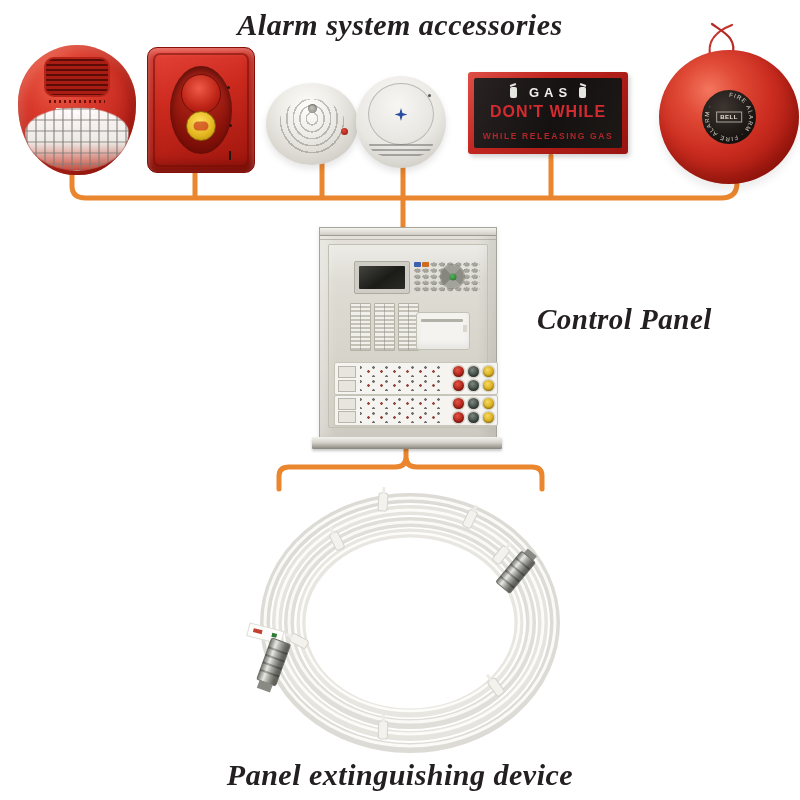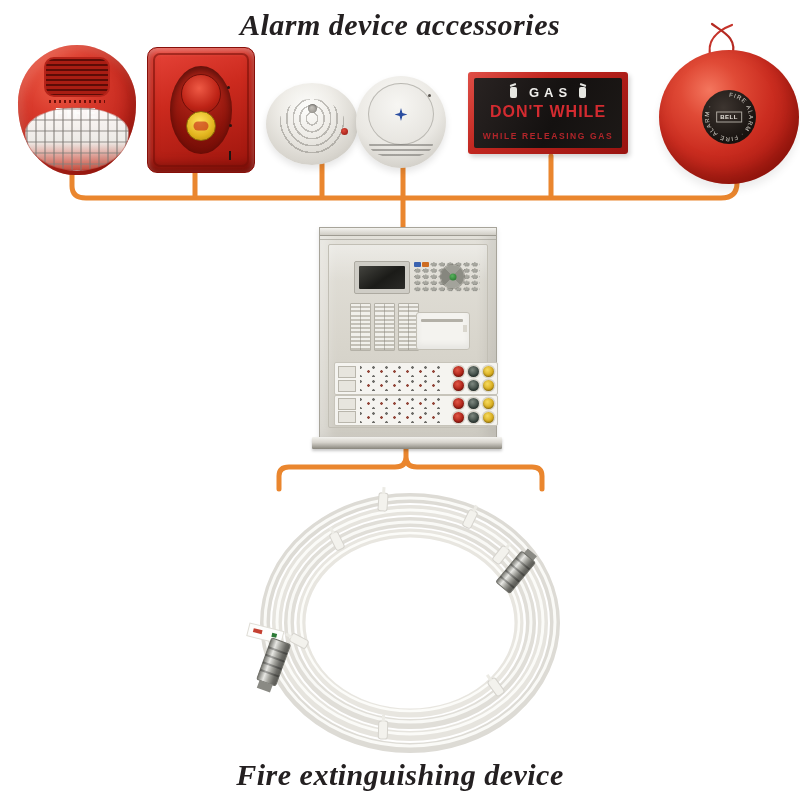--- a/index.html
+++ b/index.html
@@ -161,22 +161,23 @@
   .zbtn-yellow{background:radial-gradient(circle at 40% 35%,#f6da5e,#d8ac1c 60%,#a07c0c);}
   .panel-rail{position:absolute;left:312px;top:437px;width:190px;height:12px;border-radius:1px;
     background:linear-gradient(180deg,#f3f2ee 0%,#d6d3cc 45%,#a5a29a 80%,#87847b 100%);
     box-shadow:0 2px 3px rgba(0,0,0,.22);}
 </style>
 </head>
 <body>
 
 <div class="canvas">
 
-  <div class="hd title">Alarm device accessories</div>
-  <div class="hd bottom-label">Fire extinguishing device</div>
+  <div class="hd title">Alarm system accessories</div>
+  <div class="hd cp-label">Control Panel</div>
+  <div class="hd bottom-label">Panel extinguishing device</div>
 
   <svg class="layer" width="800" height="800" viewBox="0 0 800 800">
     <g fill="none" stroke-width="5" stroke-linecap="round" stroke-linejoin="round">
       <path d="M72,171 V186 Q72,198 86,198 H721 Q737,198 737,183 V175" stroke="#ea862e"></path>
       <path d="M195,167 V196 M322,164 V196 M403,164 V229 M551,156 V196" stroke="#ea862e"></path>
       <path d="M406,448 V457 Q406,467 395,467 H289 Q279,467 279,476 V489 M406,457 Q406,467 417,467 H532 Q542,467 542,476 V489" stroke="#ea862e"></path>
     </g>
   </svg>
 
   <div class="prod strobe">

